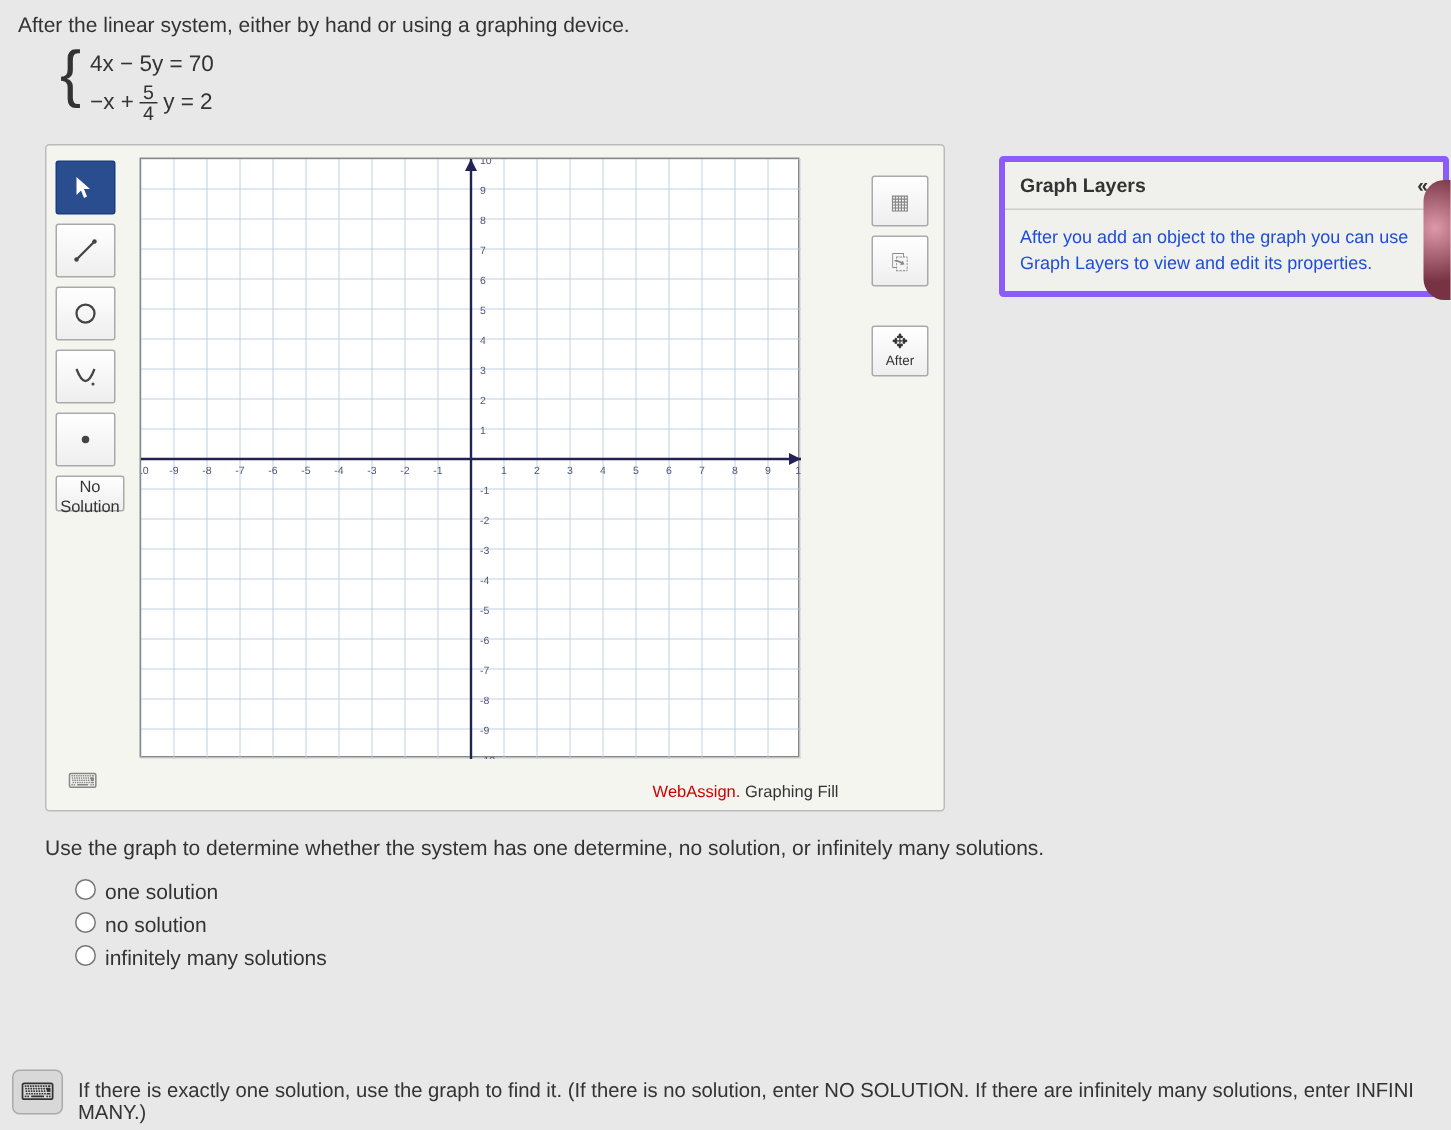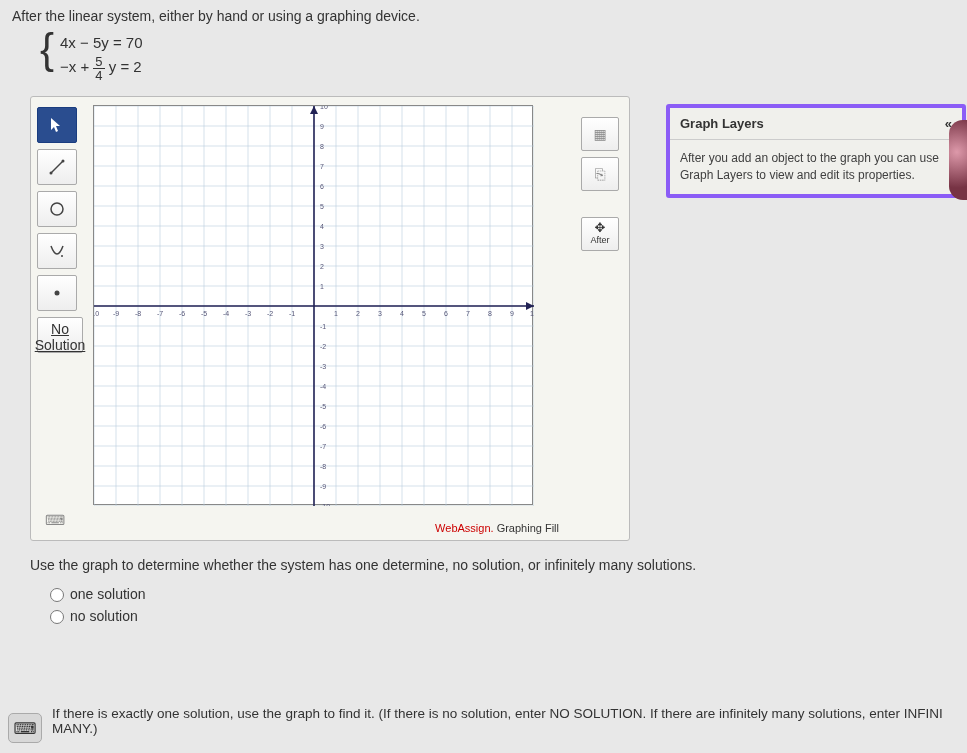--- a/index.html
+++ b/index.html
@@ -64,26 +64,25 @@
   background: linear-gradient(#fff,#eee);
   display: flex;
   align-items: center;
   justify-content: center;
   font-size: 14px;
   cursor: pointer;
 }
 .tool-btn.selected { background: #2a4d8f; color: #fff; border-color:#1a3d7f; }
 .no-sol-btn {
   width: 46px;
-  height: 36px;
-  font-size: 14px;
+  height: 24px;
+  font-size: 11px;
   text-align: center;
   line-height: 1.1;
   padding-top: 5px;
-  text-decoration: underline;
 }
 .graph-area {
   flex: 1;
   padding: 8px;
   position: relative;
 }
 .grid {
   width: 440px;
   height: 400px;
   background: #fff;
@@ -149,48 +148,48 @@
   padding: 8px 10px;
   font-size: 13px;
   font-weight: bold;
   border-bottom: 1px solid #ccc;
   display:flex;
   justify-content:space-between;
 }
 .layers-body {
   padding: 10px;
   font-size: 12px;
-  color: #404040;
+  color: #1d4ed8;
   line-height: 1.4;
 }
 .avatar-slice {
   position: absolute;
   right: -8px;
   top: 120px;
   width: 26px;
   height: 80px;
   background: radial-gradient(circle at 30% 40%, #d9a, #734 70%);
   border-radius: 14px 0 0 14px;
 }
 .question2 {
   padding: 16px 14px 6px 30px;
   font-size: 14px;
 }
 .radio-group { padding: 4px 0 0 50px; }
 .radio-row {
   display: flex;
-  align-items: flex-end;
+  align-items: flex-start;
   gap: 6px;
   padding: 3px 0;
   font-size: 14px;
 }
 .radio-row input { width: 14px; height: 14px; cursor: pointer; }
 .bottom-instr {
   position: absolute;
-  bottom: 17px;
+  bottom: 4px;
   left: 52px;
   right: 0;
   font-size: 13.5px;
 }
 .kb-icon {
   position: absolute;
   left: 8px;
   bottom: 10px;
   width: 34px;
   height: 30px;
@@ -375,19 +374,23 @@
 <div class="question2">Use the graph to determine whether the system has one determine, no solution, or infinitely many solutions.</div>
 <div class="radio-group">
   <label class="radio-row">
     <input type="radio" name="sol" style="">
     <span>one solution</span>
   </label>
   <label class="radio-row">
     <input type="radio" name="sol" style="">
     <span>no solution</span>
   </label>
+  <label class="radio-row">
+    <input type="radio" name="sol" style="">
+    <span>infinitely many solutions</span>
+  </label>
 </div>
 
 <div class="kb-icon">⌨</div>
 <div class="bottom-instr">
   <span>If there is exactly one solution, use the graph to find it. (If there is no solution, enter NO SOLUTION. If there are infinitely many solutions, enter INFINI</span><br>
   <span>MANY.)</span>
 </div>
 
 </body></html>

